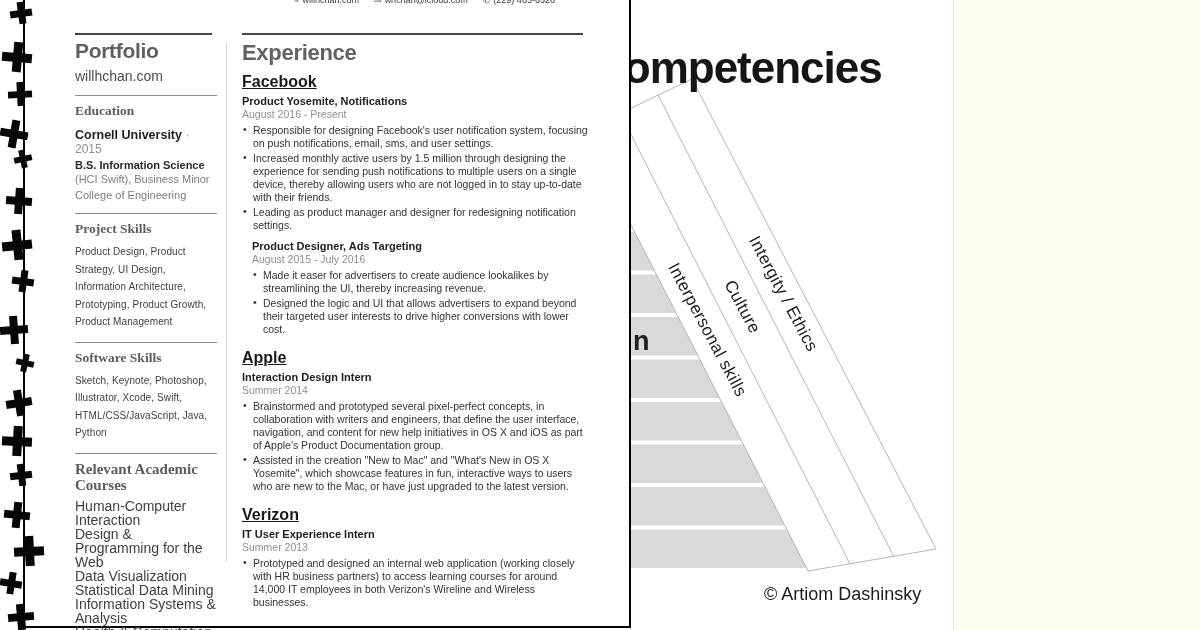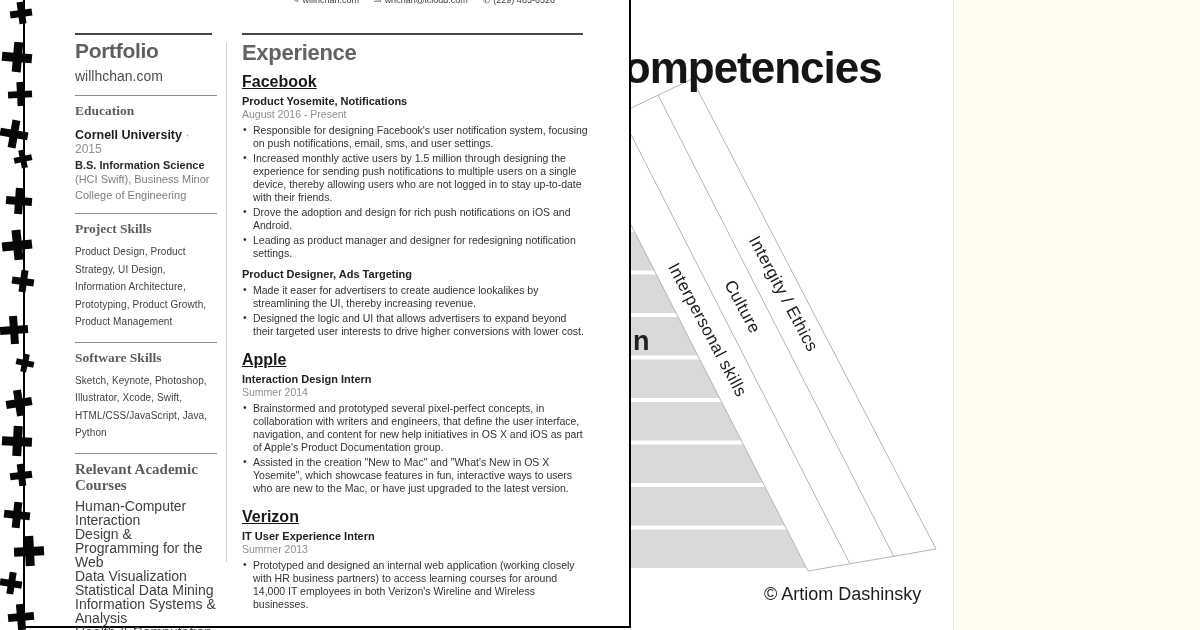--- a/index.html
+++ b/index.html
@@ -53,21 +53,21 @@
   .rightcol{position:absolute;left:217px;top:100px;width:346px;}
   .xp-h{font-size:22px;font-weight:600;color:#626267;margin:0;letter-spacing:-.3px;}
   .company{font-size:16px;font-weight:700;color:#19191b;margin-top:13px;text-decoration:underline;}
   .company.first{margin-top:7px;}
   .role-title{font-size:11px;font-weight:700;color:#222;margin-top:4px;}
   .role-dates{font-size:10.5px;color:#8f8f94;margin-top:1px;}
   .xp{margin:4px 0 0;padding:0;list-style:none;}
   .xp li{position:relative;padding-left:11px;font-size:10.5px;line-height:13px;
          color:#333;margin-bottom:2px;}
   .xp li::before{content:"•";position:absolute;left:1px;top:-1px;color:#333;}
-  .role{margin-top:8px;}
+  .role{margin-top:8px;margin-left:10px;}
 
   
   .strip-bg{position:absolute;left:0;top:0;width:23px;height:630px;background:#fff;z-index:1;}
   .plus{position:absolute;z-index:4;}
   .plus::before{content:"";position:absolute;left:0;top:36%;width:100%;height:30%;background:#070707;}
   .plus::after{content:"";position:absolute;top:0;left:36%;height:100%;width:30%;background:#070707;}
 </style>
 </head>
 <body>
 
@@ -162,26 +162,26 @@
   <div class="rightcol">
     <h2 class="xp-h">Experience</h2>
 
     <div class="company first">Facebook</div>
     <div>
       <div class="role-title">Product Yosemite, Notifications</div>
       <div class="role-dates">August 2016 - Present</div>
       <ul class="xp">
         <li>Responsible for designing Facebook's user notification system, focusing on push notifications, email, sms, and user settings.</li>
         <li>Increased monthly active users by 1.5 million through designing the experience for sending push notifications to multiple users on a single device, thereby allowing users who are not logged in to stay up-to-date with their friends.</li>
-        <li>Drove the adoption and design for rich push notifications on iOS and Android.</li>
         <li>Leading as product manager and designer for redesigning notification settings.</li>
       </ul>
     </div>
     <div class="role">
       <div class="role-title">Product Designer, Ads Targeting</div>
+      <div class="role-dates">August 2015 - July 2016</div>
       <ul class="xp">
         <li>Made it easer for advertisers to create audience lookalikes by streamlining the UI, thereby increasing revenue.</li>
         <li>Designed the logic and UI that allows advertisers to expand beyond their targeted user interests to drive higher conversions with lower cost.</li>
       </ul>
     </div>
 
     <div class="company">Apple</div>
     <div>
       <div class="role-title">Interaction Design Intern</div>
       <div class="role-dates">Summer 2014</div>

